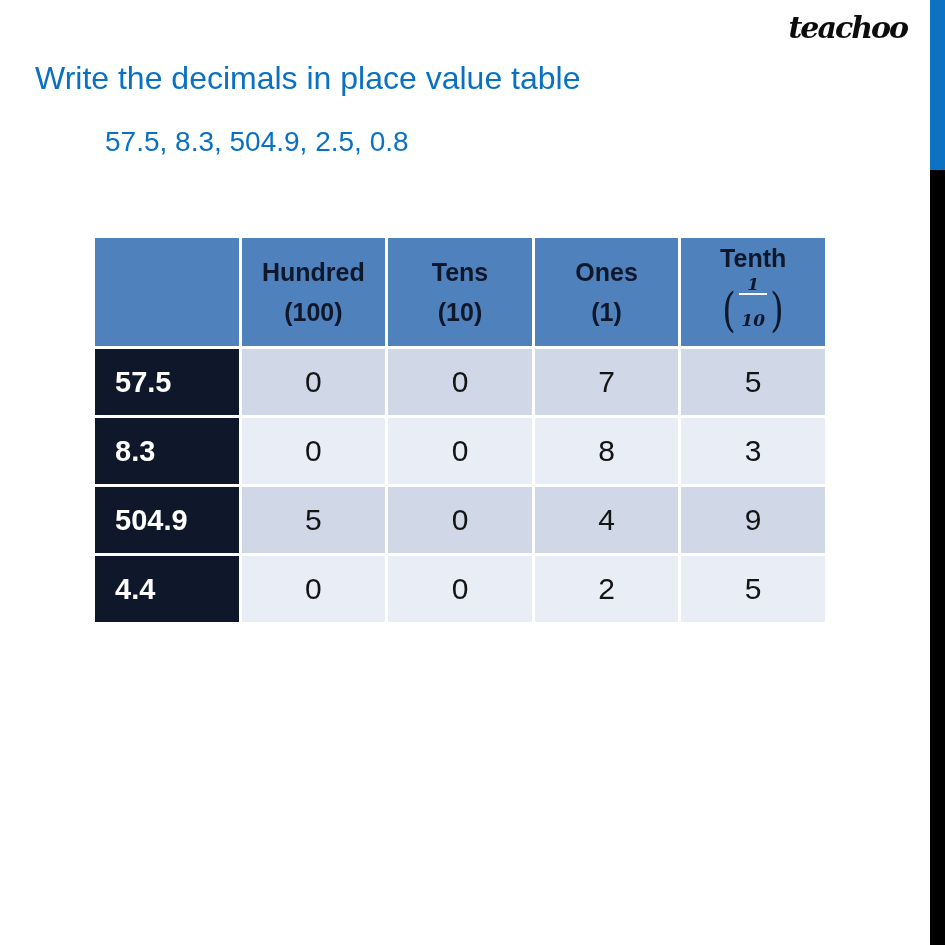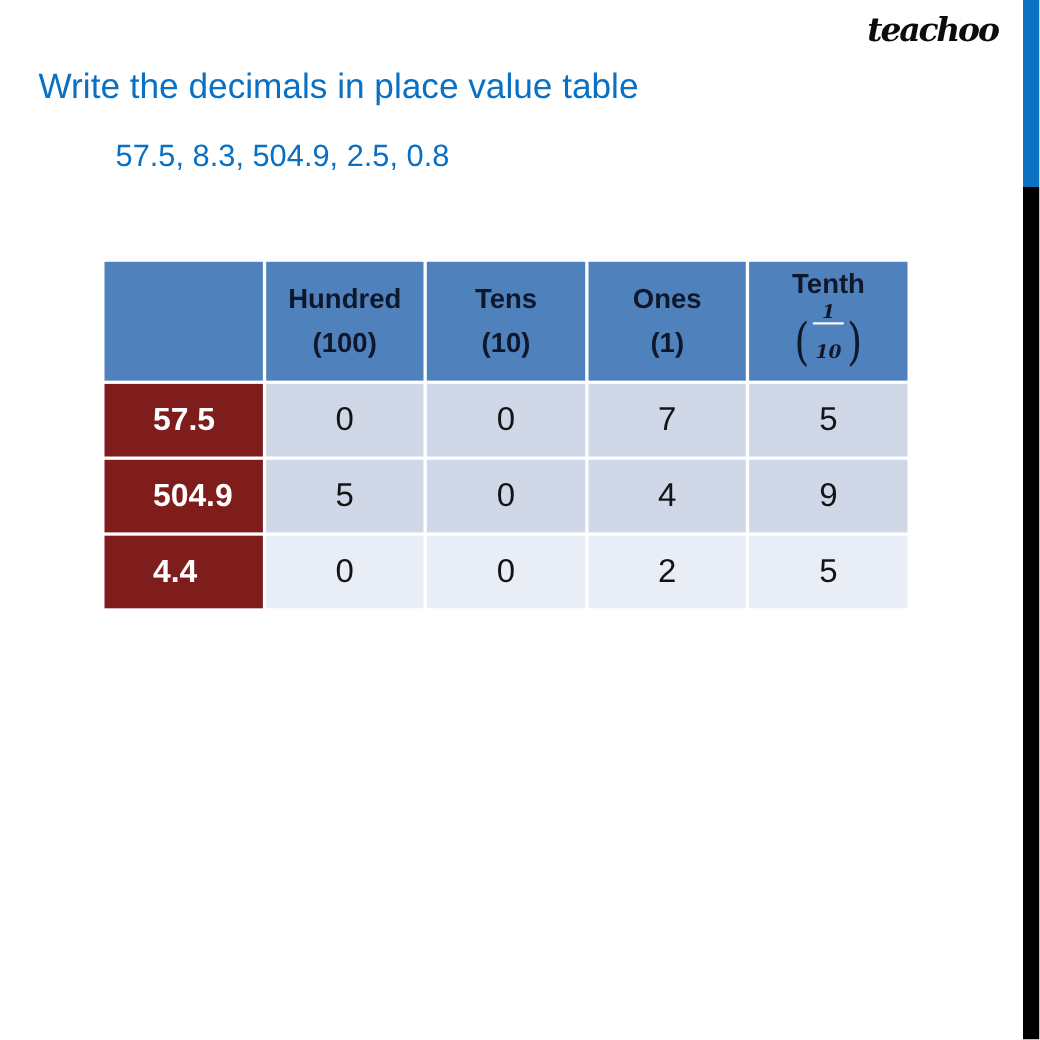--- a/index.html
+++ b/index.html
@@ -44,23 +44,23 @@
     table-layout: fixed;
   }
   table.pv td, table.pv th { vertical-align: middle; }
 
   th.head {
     background: #4f81bd; color: #0f172a;
     height: 98px; font-size: 25px; font-weight: 700;
     text-align: center; line-height: 1.6;
   }
   th.rowhead {
-    background: #7f1d1d; color: #ffffff;
+    background: #0f172a; color: #ffffff;
     height: 66px; font-size: 29px; font-weight: 700;
-    text-align: left; padding-left: 44px;
+    text-align: left; padding-left: 20px;
   }
   td.val {
     height: 66px; text-align: center;
     font-size: 30px; color: #141414; font-weight: 400;
   }
   tr.band-dark  td.val { background: #d0d7e7; }
   tr.band-light td.val { background: #e9edf5; }
 
   
   .tenth-wrap { display: inline-flex; flex-direction: column; align-items: center; line-height: 1.15; }
@@ -122,20 +122,27 @@
     </th>
   </tr>
 
   <tr class="band-dark">
     <th class="rowhead">57.5</th>
     <td class="val">0</td>
     <td class="val">0</td>
     <td class="val">7</td>
     <td class="val">5</td>
   </tr>
+  <tr class="band-light">
+    <th class="rowhead">8.3</th>
+    <td class="val">0</td>
+    <td class="val">0</td>
+    <td class="val">8</td>
+    <td class="val">3</td>
+  </tr>
   <tr class="band-dark">
     <th class="rowhead">504.9</th>
     <td class="val">5</td>
     <td class="val">0</td>
     <td class="val">4</td>
     <td class="val">9</td>
   </tr>
   <tr class="band-light">
     <th class="rowhead">4.4</th>
     <td class="val">0</td>

